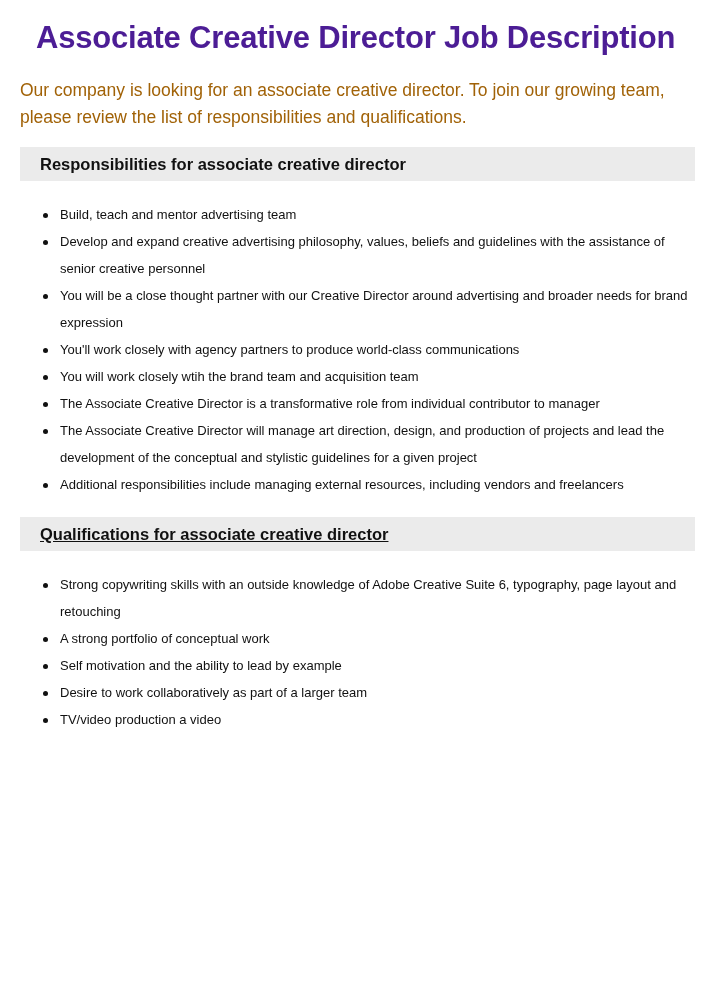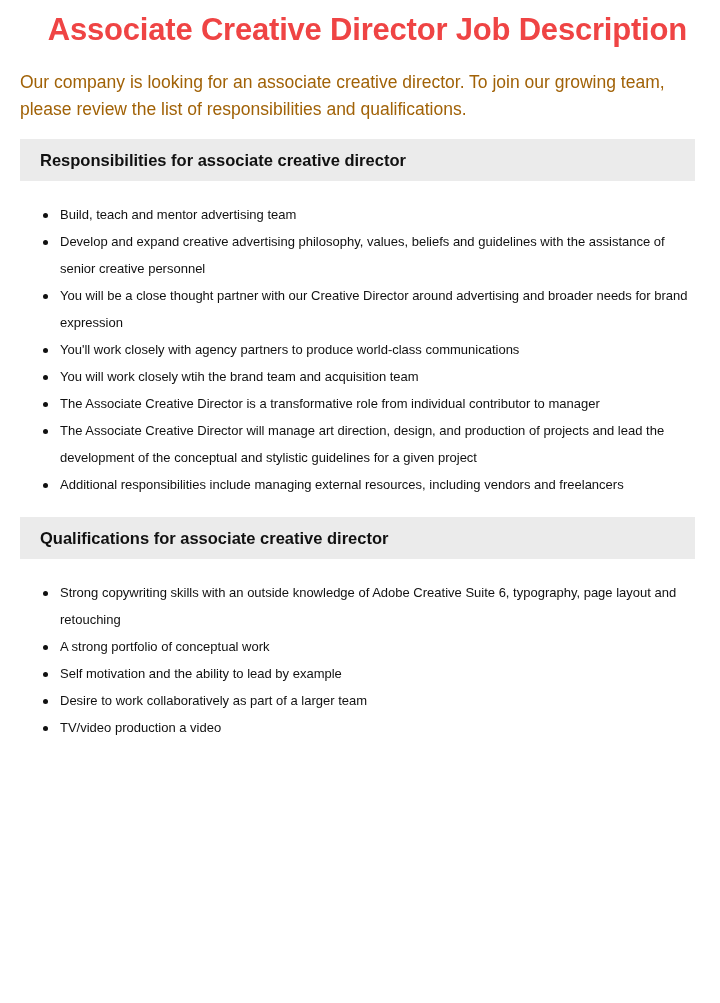--- a/index.html
+++ b/index.html
@@ -13,48 +13,49 @@
       overflow: hidden;
       font-family: "Liberation Sans", sans-serif;
       color: #111111;
     }
     .page {
       padding: 0 25px 0 20px;
       box-sizing: border-box;
       width: 720px;
     }
     .title {
-      margin: 8px;
+      margin: 16px;
       padding-top: 2px;
       font-size: 31px;
       font-weight: bold;
-      text-align: right;
+      text-align: left;
       line-height: 40px;
-      color: #ef4444;
+      color: #4c1d95;
       letter-spacing: -0.2px;
     }
     .intro {
       margin: 19px 0 0 0;
       font-size: 17.5px;
       line-height: 27px;
       color: #a16207;
     }
     .section-header {
       background: #ebebeb;
-      height: 42px;
+      height: 34px;
       margin-top: 16px;
       padding-left: 20px;
       display: flex;
       align-items: center;
       font-size: 16.5px;
       font-weight: bold;
       color: #111111;
     }
     .section-header.second {
       margin-top: 19px;
+      text-decoration: underline;
     }
     ul.bullets {
       margin: 20px 0 0 0;
       padding-left: 40px;
       list-style: none;
     }
     ul.bullets li {
       position: relative;
       font-size: 13px;
       line-height: 27px;

